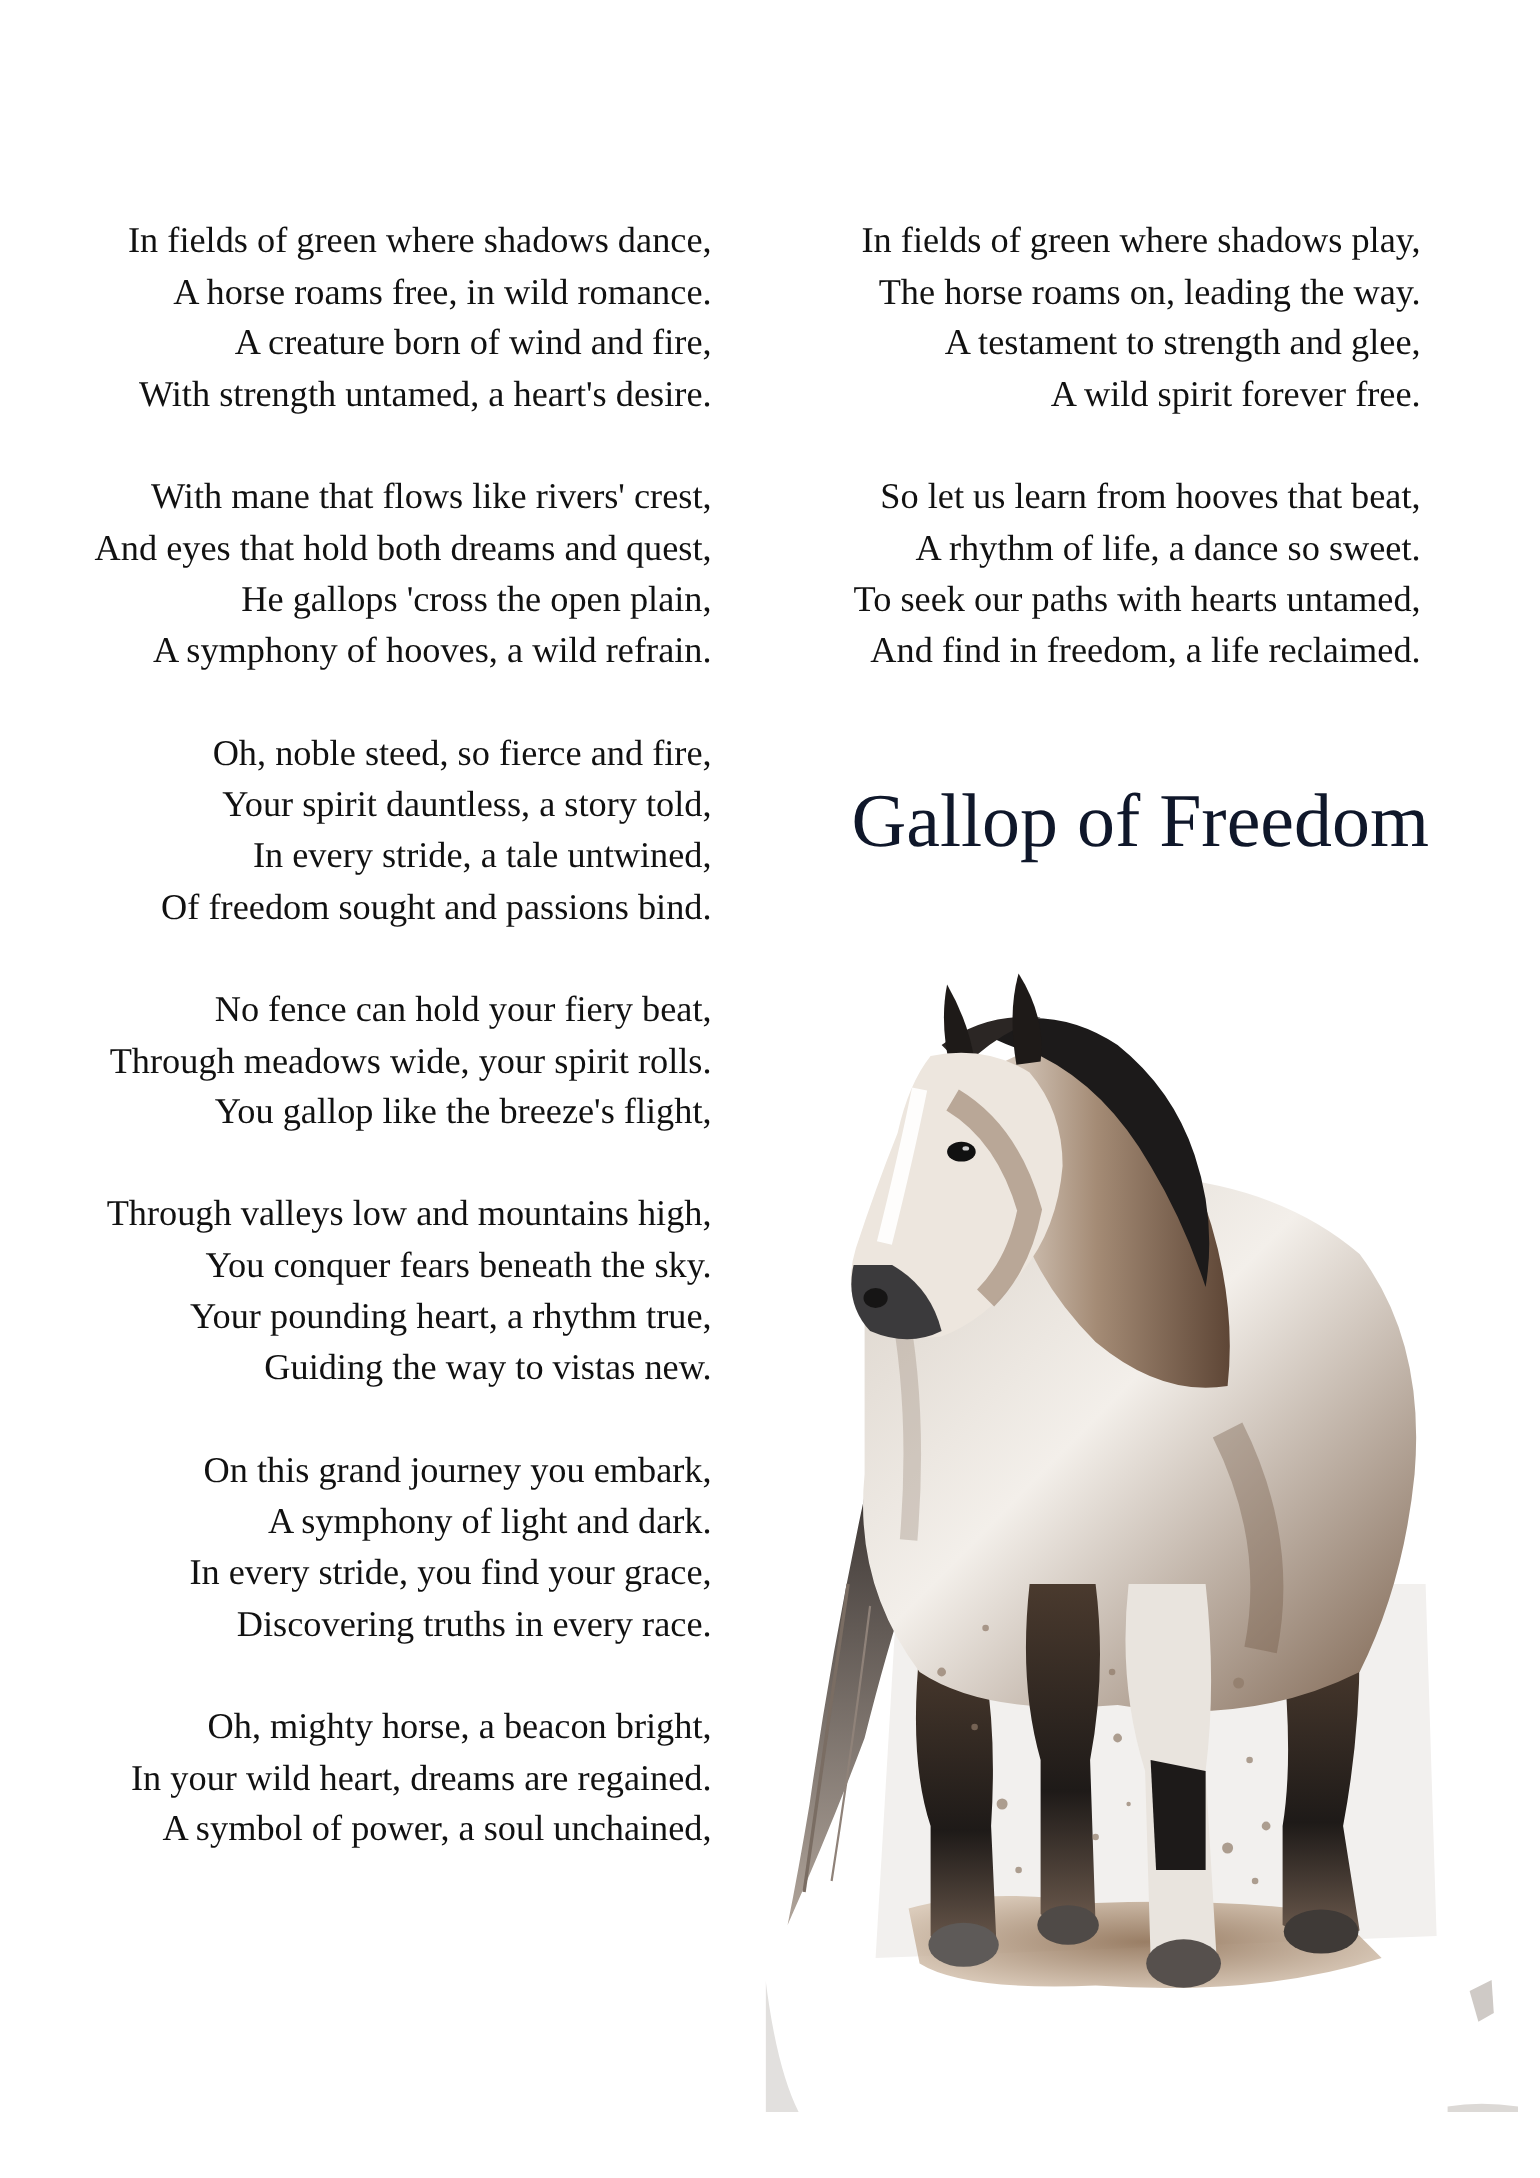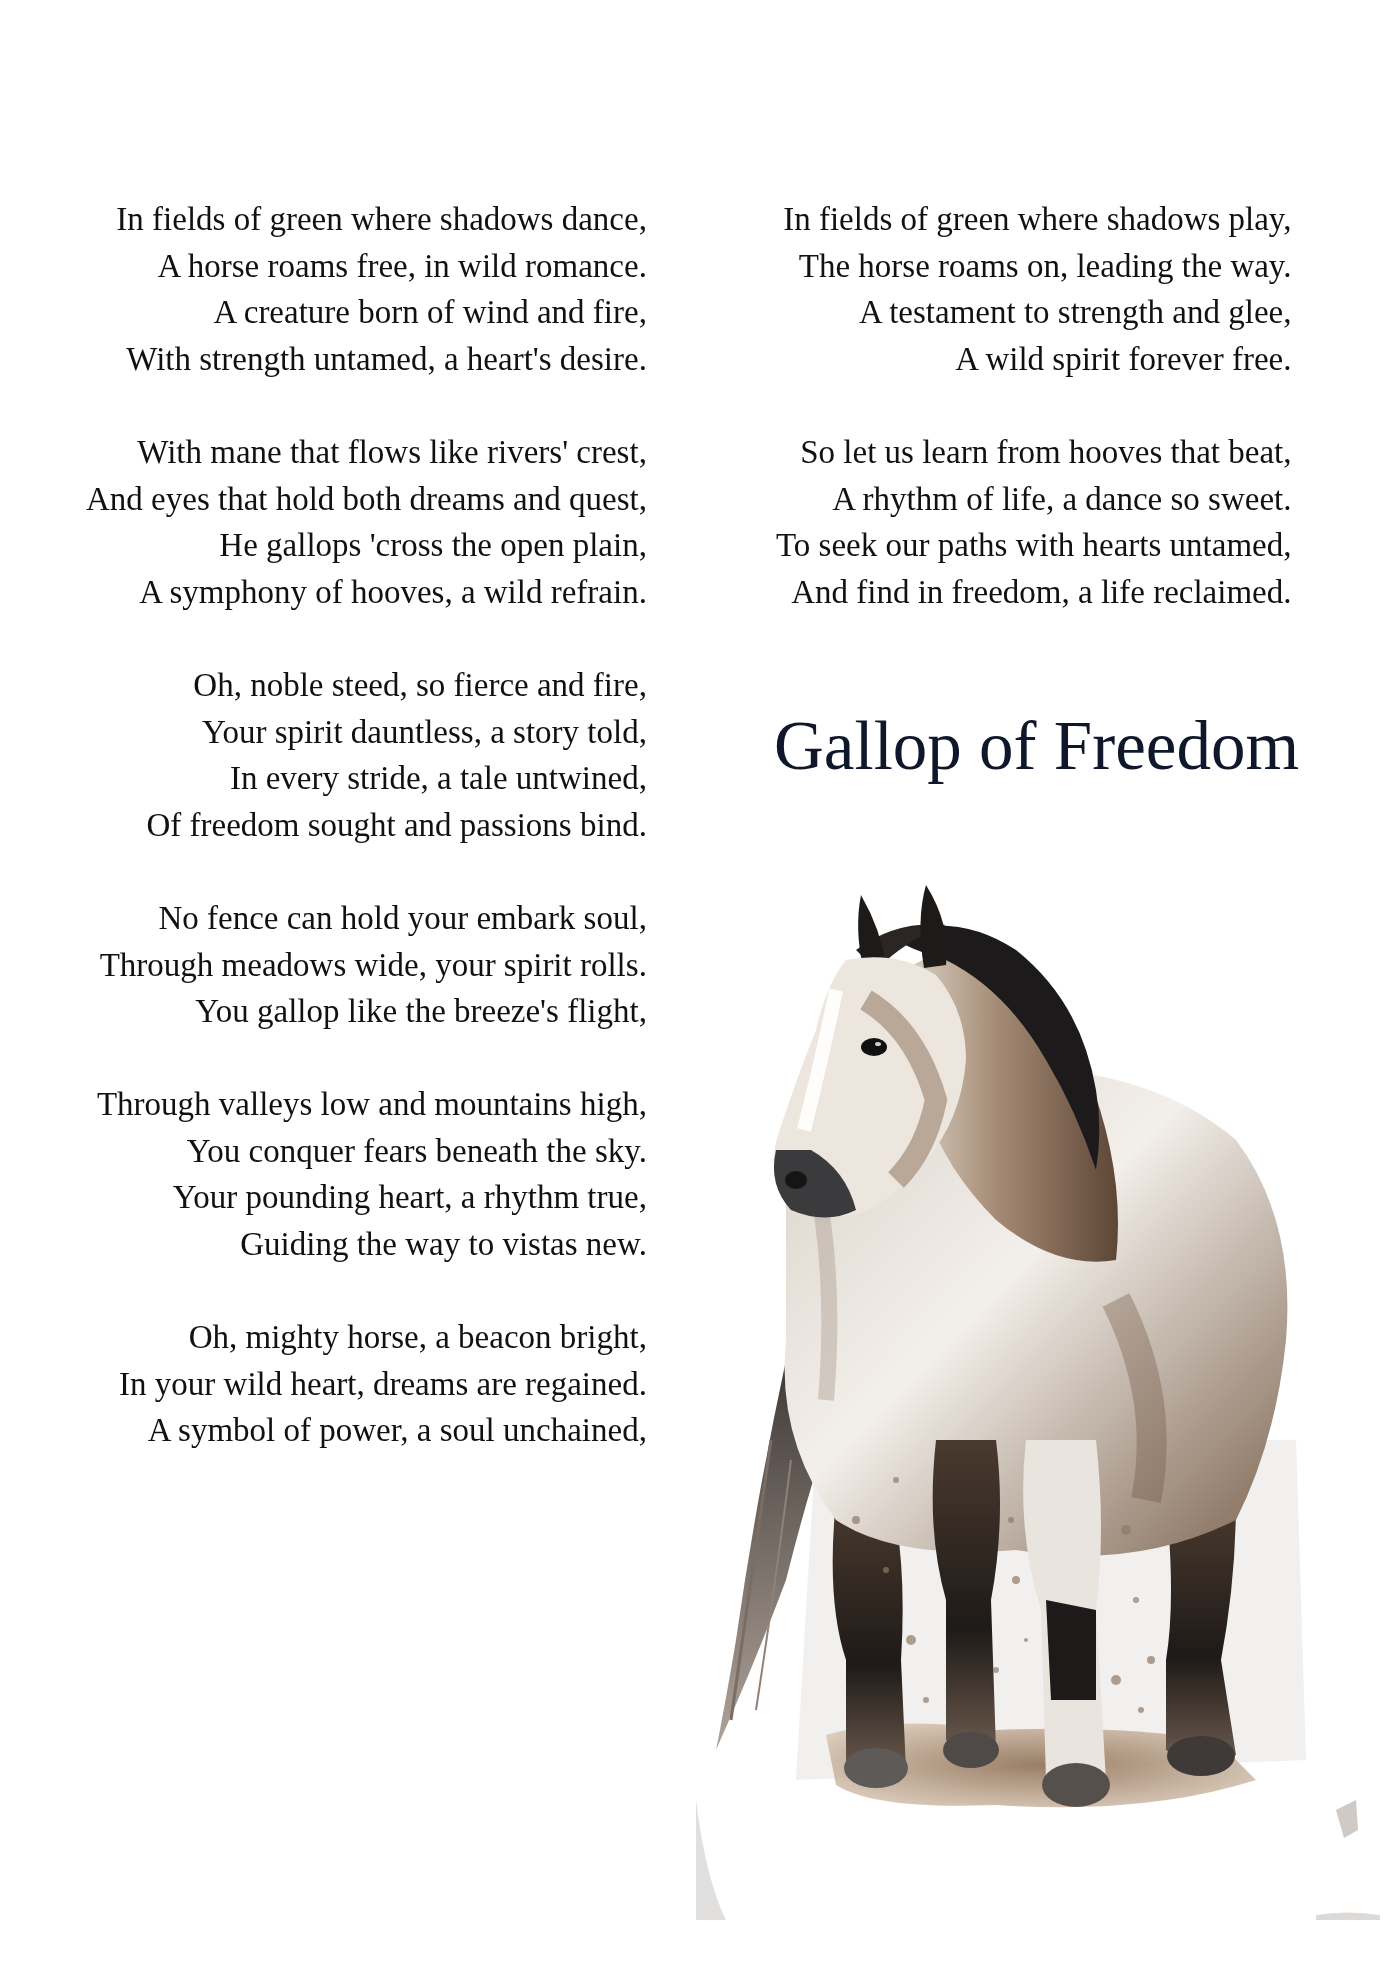--- a/index.html
+++ b/index.html
@@ -62,29 +62,35 @@
     <span class="line">He gallops 'cross the open plain,</span>
     <span class="line">A symphony of hooves, a wild refrain.</span>
   </div>
   <div class="stanza">
     <span class="line">Oh, noble steed, so fierce and fire,</span>
     <span class="line">Your spirit dauntless, a story told,</span>
     <span class="line">In every stride, a tale untwined,</span>
     <span class="line">Of freedom sought and passions bind.</span>
   </div>
   <div class="stanza">
-    <span class="line">No fence can hold your embark soul,</span>
+    <span class="line">No fence can hold your fiery beat,</span>
     <span class="line">Through meadows wide, your spirit rolls.</span>
     <span class="line">You gallop like the breeze's flight,</span>
   </div>
   <div class="stanza">
     <span class="line">Through valleys low and mountains high,</span>
     <span class="line">You conquer fears beneath the sky.</span>
     <span class="line">Your pounding heart, a rhythm true,</span>
     <span class="line">Guiding the way to vistas new.</span>
+  </div>
+  <div class="stanza">
+    <span class="line">On this grand journey you embark,</span>
+    <span class="line">A symphony of light and dark.</span>
+    <span class="line">In every stride, you find your grace,</span>
+    <span class="line">Discovering truths in every race.</span>
   </div>
   <div class="stanza">
     <span class="line">Oh, mighty horse, a beacon bright,</span>
     <span class="line">In your wild heart, dreams are regained.</span>
     <span class="line">A symbol of power, a soul unchained,</span>
   </div>
 </div>
 
 <div class="column col-right">
   <div class="stanza">

